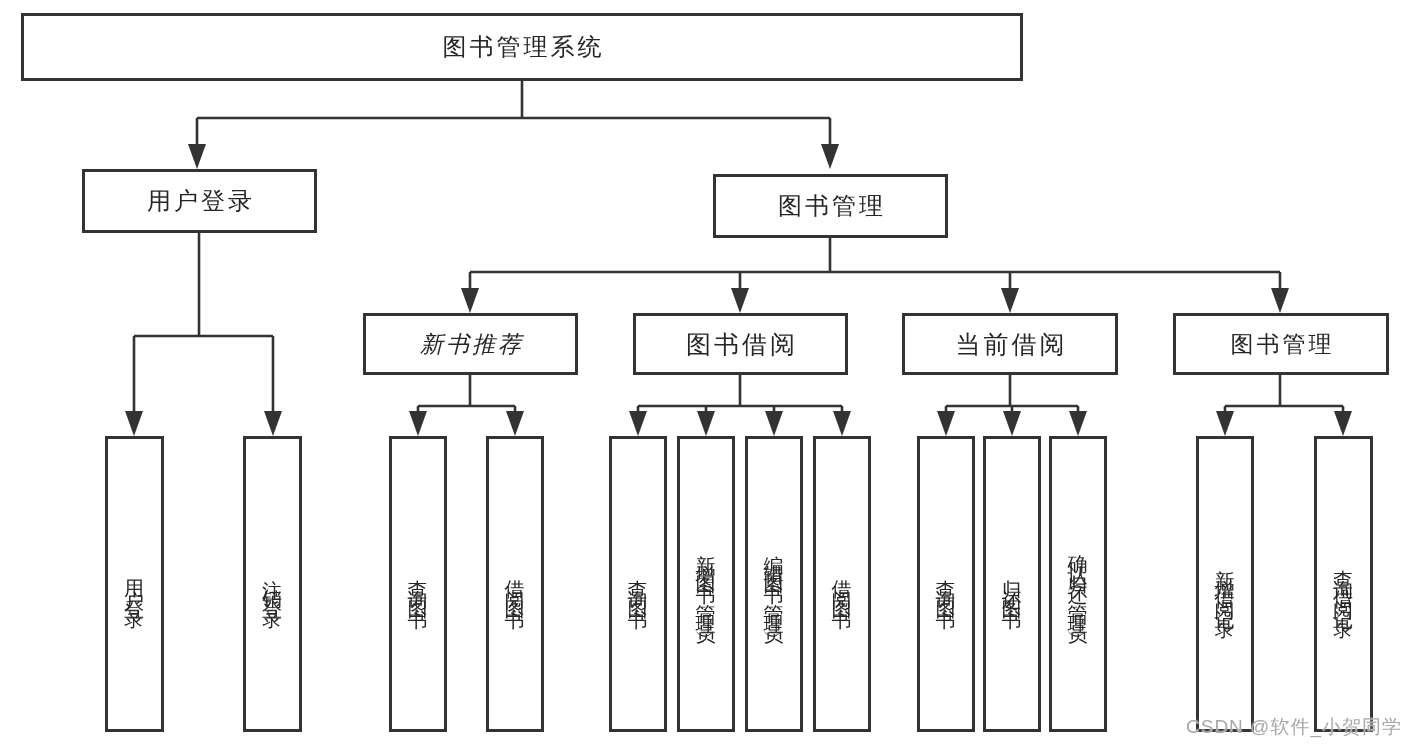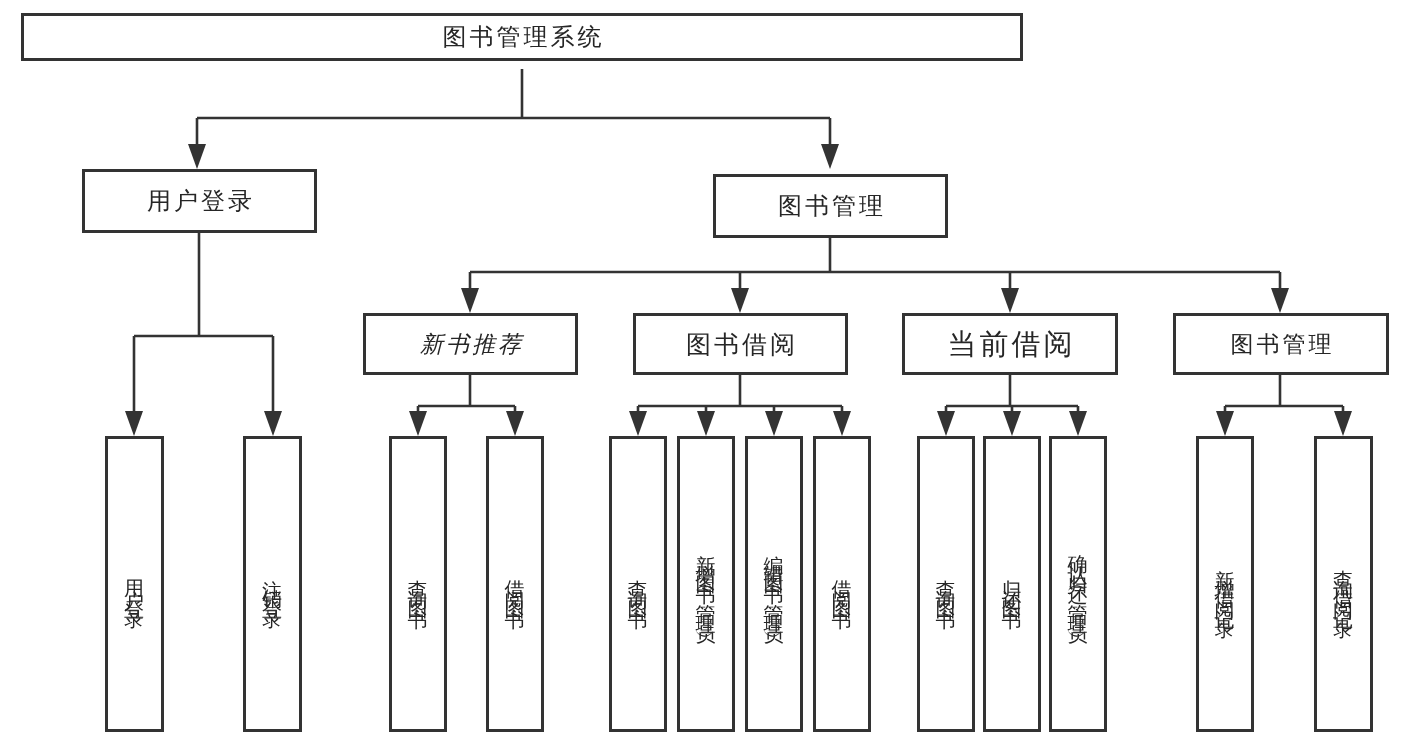--- a/index.html
+++ b/index.html
@@ -100,36 +100,36 @@
       <line x1="1012" y1="406" x2="1012" y2="423.5" stroke="#333333" stroke-width="2.6"></line>
       <polygon points="1012,436 1003,411 1021,411" fill="#333333"></polygon>
       <line x1="1078" y1="406" x2="1078" y2="423.5" stroke="#333333" stroke-width="2.6"></line>
       <polygon points="1078,436 1069,411 1087,411" fill="#333333"></polygon>
       <line x1="1225" y1="406" x2="1225" y2="423.5" stroke="#333333" stroke-width="2.6"></line>
       <polygon points="1225,436 1216,411 1234,411" fill="#333333"></polygon>
       <line x1="1343" y1="406" x2="1343" y2="423.5" stroke="#333333" stroke-width="2.6"></line>
       <polygon points="1343,436 1334,411 1352,411" fill="#333333"></polygon>
     </svg>
   <div id="nodes">
-      <div class="node" style="left: 21px; top: 13px; width: 1002px; height: 48px; font-size: 24px;">
+      <div class="node" style="left: 21px; top: 13px; width: 1002px; height: 68px; font-size: 24px;">
         <span class="lbl">图书管理系统</span>
       </div>
       <div class="node" style="left: 82px; top: 169px; width: 235px; height: 64px; font-size: 24px;">
         <span class="lbl">用户登录</span>
       </div>
       <div class="node" style="left: 713px; top: 174px; width: 235px; height: 64px; font-size: 24px;">
         <span class="lbl">图书管理</span>
       </div>
       <div class="node" style="left: 363px; top: 313px; width: 215px; height: 62px; font-size: 23px; font-style: italic;">
         <span class="lbl">新书推荐</span>
       </div>
       <div class="node" style="left: 633px; top: 313px; width: 215px; height: 62px; font-size: 25px;">
         <span class="lbl">图书借阅</span>
       </div>
-      <div class="node" style="left: 902px; top: 313px; width: 216px; height: 62px; font-size: 29px;">
+      <div class="node" style="left: 902px; top: 313px; width: 216px; height: 62px; font-size: 25px;">
         <span class="lbl">当前借阅</span>
       </div>
       <div class="node" style="left: 1173px; top: 313px; width: 216px; height: 62px; font-size: 23px;">
         <span class="lbl">图书管理</span>
       </div>
       <div class="node vertical" style="left: 105px; top: 436px; width: 59px; height: 296px; font-size: 20px;">
         <span class="lbl">用户登录</span>
       </div>
       <div class="node vertical" style="left: 243px; top: 436px; width: 59px; height: 296px; font-size: 20px;">
         <span class="lbl">注销登录</span>
@@ -161,13 +161,14 @@
       <div class="node vertical" style="left: 1049px; top: 436px; width: 58px; height: 296px; font-size: 20px;">
         <span class="lbl">确认归还（管理员）</span>
       </div>
       <div class="node vertical" style="left: 1196px; top: 436px; width: 58px; height: 296px; font-size: 20px;">
         <span class="lbl">新增借阅记录</span>
       </div>
       <div class="node vertical" style="left: 1314px; top: 436px; width: 59px; height: 296px; font-size: 20px;">
         <span class="lbl">查询借阅记录</span>
       </div>
     </div>
+  <div id="watermark">CSDN @软件_小贺同学</div>
 </div>
 
 </body></html>

